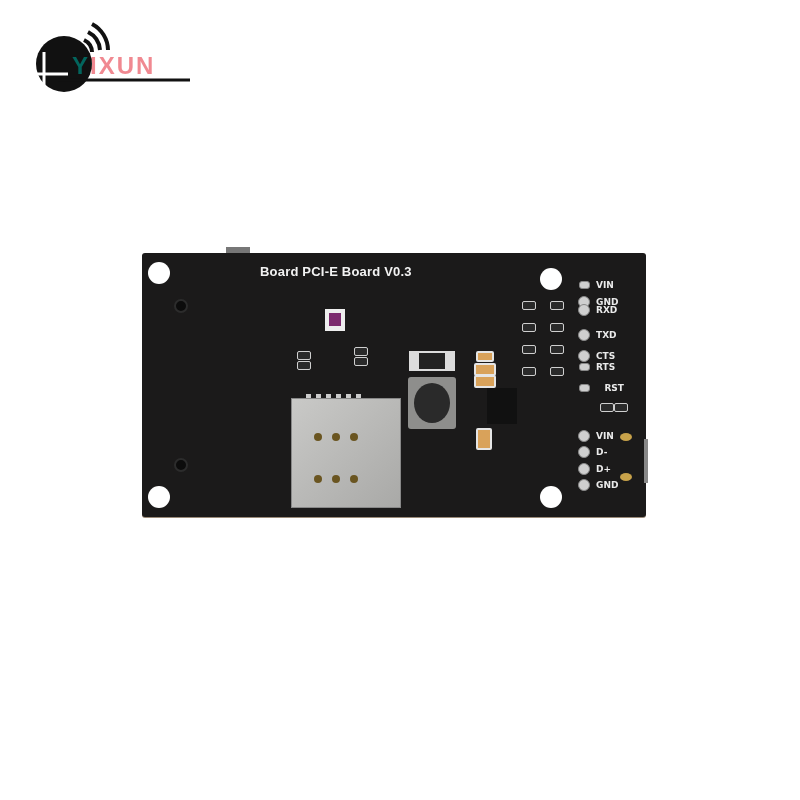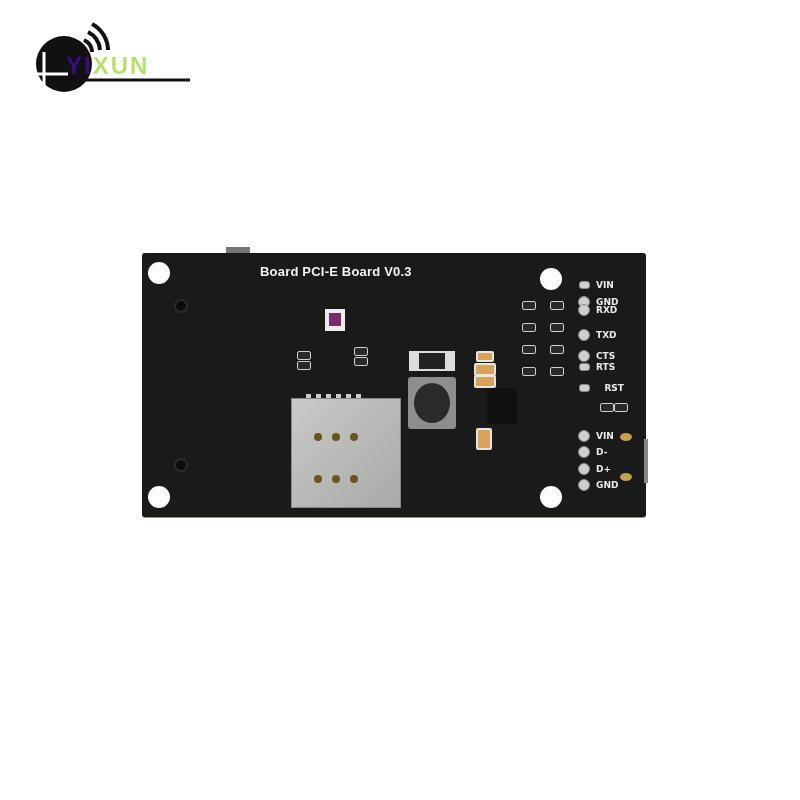--- a/index.html
+++ b/index.html
@@ -35,21 +35,21 @@
 <div class="logo">
   <svg width="170" height="72" viewBox="0 0 170 72">
     <circle cx="36" cy="42" r="28" fill="#111"></circle>
     <path d="M56 18 a14 14 0 0 1 8 12" stroke="#111" stroke-width="4" fill="none"></path>
     <path d="M60 10 a22 22 0 0 1 12 18" stroke="#111" stroke-width="4" fill="none"></path>
     <path d="M64 2 a30 30 0 0 1 16 26" stroke="#111" stroke-width="4" fill="none"></path>
     <line x1="16" y1="30" x2="16" y2="66" stroke="#fff" stroke-width="3"></line>
     <line x1="8" y1="52" x2="40" y2="52" stroke="#fff" stroke-width="3"></line>
     <line x1="30" y1="58" x2="162" y2="58" stroke="#111" stroke-width="3"></line>
   </svg>
-  <span style="position:absolute;left:38px;top:30px;font-family:'Liberation Sans',sans-serif;font-size:24px;font-weight:bold;color:#4c1d95;letter-spacing:2px;mix-blend-mode:difference;">YIXUN</span>
+  <span style="position:absolute;left:44px;top:30px;font-family:'Liberation Sans',sans-serif;font-size:24px;font-weight:bold;color:#0f766e;letter-spacing:2px;mix-blend-mode:difference;">YIXUN</span>
 </div>
 
 <div class="board">
   <div class="sw"></div>
   <div class="hole" style="left:6px;top:9px;"></div>
   <div class="hole" style="left:398px;top:15px;"></div>
   <div class="hole" style="left:6px;top:233px;"></div>
   <div class="hole" style="left:398px;top:233px;"></div>
   <div class="via" style="left:32px;top:46px;"></div>
   <div class="via" style="left:32px;top:205px;"></div>

